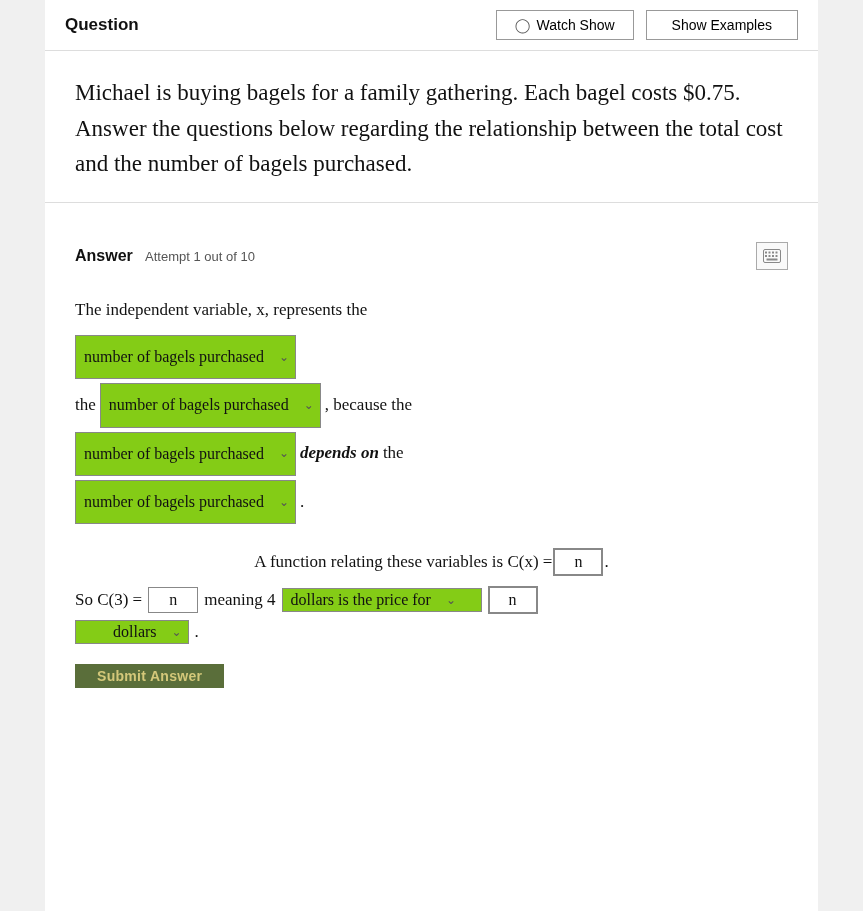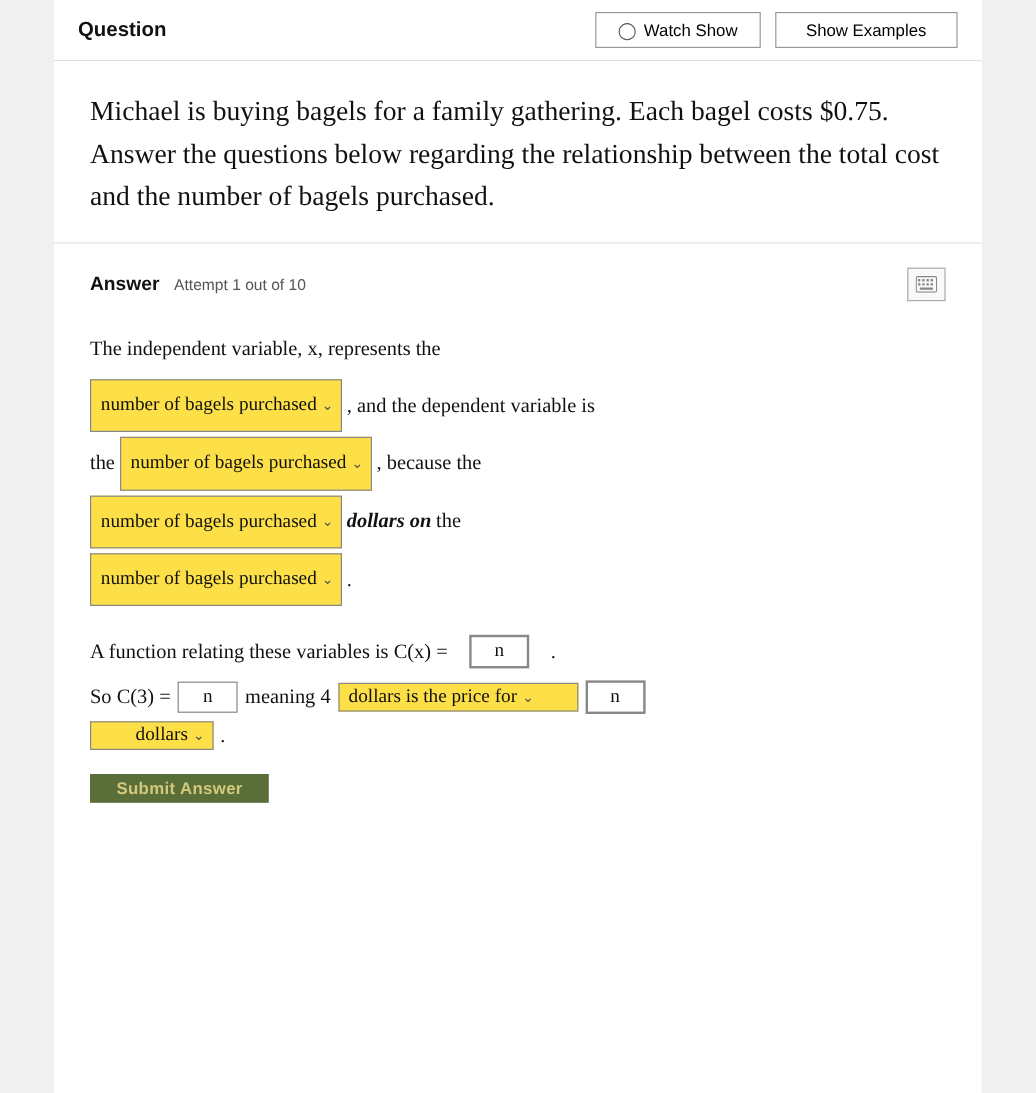--- a/index.html
+++ b/index.html
@@ -61,20 +61,21 @@
     }
     .answer-section {
       padding: 20px 30px 30px 30px;
       background: #fff;
     }
     .answer-header {
       display: flex;
       justify-content: space-between;
       align-items: center;
       margin-bottom: 20px;
+      margin-top: 19px;
     }
     .answer-label {
       font-weight: bold;
       font-size: 16px;
       font-family: Arial, sans-serif;
     }
     .attempt-label {
       font-size: 13px;
       font-family: Arial, sans-serif;
       color: #555;
@@ -102,25 +103,25 @@
       align-items: center;
       flex-wrap: wrap;
       gap: 4px;
       margin-bottom: 4px;
     }
     .dropdown-box {
       display: inline-flex;
       align-items: center;
       border: 1px solid #888;
       padding: 2px 6px 2px 8px;
-      background: #fde047;
+      background: #84cc16;
       cursor: pointer;
       font-size: 16px;
       font-family: Georgia, serif;
-      gap: 4px;
+      gap: 15px;
       min-width: 210px;
     }
     .dropdown-box .chevron {
       font-size: 12px;
       color: #555;
     }
     .input-box {
       display: inline-flex;
       align-items: center;
       border: 1px solid #888;
@@ -134,24 +135,25 @@
     .input-box.highlighted {
       border: 2px solid #888;
     }
     .italic-text {
       font-style: italic;
       font-weight: bold;
     }
     .function-row {
       display: flex;
       align-items: center;
-      gap: 18px;
+      gap: 1px;
       margin-top: 24px;
       margin-bottom: 10px;
       font-size: 17px;
+      justify-content: center;
     }
     .c4-row {
       display: flex;
       align-items: center;
       gap: 6px;
       margin-bottom: 6px;
       font-size: 17px;
       flex-wrap: wrap;
     }
     .last-row {
@@ -220,38 +222,37 @@
 
       <div class="sentence-row">
         <span>The independent variable, x, represents the</span>
       </div>
 
       <div class="sentence-row">
         <div class="dropdown-box">
           <span>number of bagels purchased</span>
           <span class="chevron">⌄</span>
         </div>
-        <span>, and the dependent variable is</span>
       </div>
 
       <div class="sentence-row">
         <span>the</span>
         <div class="dropdown-box">
           <span>number of bagels purchased</span>
           <span class="chevron">⌄</span>
         </div>
         <span>, because the</span>
       </div>
 
       <div class="sentence-row">
         <div class="dropdown-box">
           <span>number of bagels purchased</span>
           <span class="chevron">⌄</span>
         </div>
-        <span class="italic-text">dollars on</span>
+        <span class="italic-text">depends on</span>
         <span> the</span>
       </div>
 
       <div class="sentence-row">
         <div class="dropdown-box">
           <span>number of bagels purchased</span>
           <span class="chevron">⌄</span>
         </div>
         <span>.</span>
       </div>

